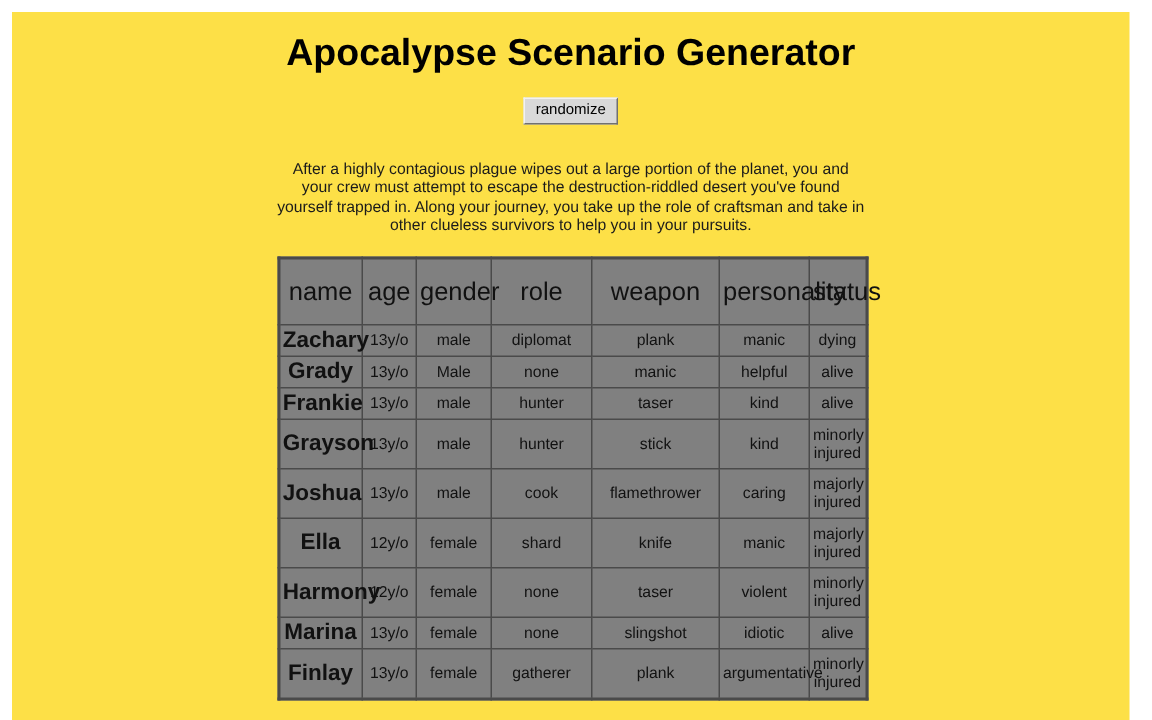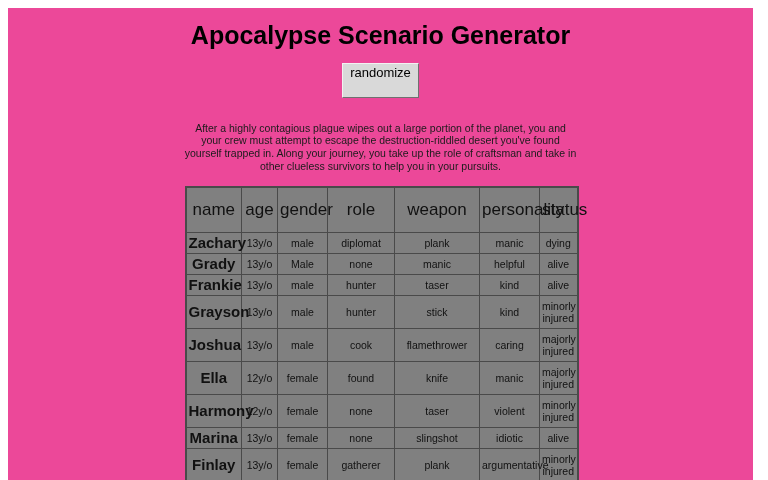--- a/index.html
+++ b/index.html
@@ -13,21 +13,21 @@
     overflow: hidden;
     background: #ffffff;
     font-family: "Liberation Sans", sans-serif;
   }
   #viewport {
     position: absolute;
     left: 8px;
     top: 8px;
     width: 745px;
     height: 472px;
-    background: #ec4899;
+    background: #fde047;
     overflow: hidden;
   }
   .page {
     width: 745px;
     padding-top: 14px;
     box-sizing: border-box;
   }
   .title {
     margin: 0;
     text-align: center;
@@ -37,27 +37,27 @@
     font-family: "Liberation Sans", sans-serif;
     letter-spacing: 0px;
     line-height: 1.1;
   }
   .btn-row {
     text-align: center;
     margin-top: 13px;
   }
   .randomize-btn {
     font-family: "Liberation Sans", sans-serif;
-    font-size: 13px;
+    font-size: 10px;
     color: #000000;
     background: #d9d9d9;
     border: 1px solid #707070;
     border-top-color: #f2f2f2;
     border-left-color: #f2f2f2;
-    padding: 2px 7px 17px 7px;
+    padding: 2px 7px 3px 7px;
     line-height: 1.1;
     cursor: pointer;
   }
   .intro {
     width: 392px;
     margin: 24px auto 0 auto;
     text-align: center;
     font-size: 10.5px;
     line-height: 12.6px;
     color: #1b1b1b;
@@ -186,21 +186,21 @@
               <td>male</td>
               <td>cook</td>
               <td>flamethrower</td>
               <td>caring</td>
               <td>majorly injured</td>
             </tr>
             <tr>
               <td class="name-cell">Ella</td>
               <td>12y/o</td>
               <td>female</td>
-              <td>found</td>
+              <td>shard</td>
               <td>knife</td>
               <td>manic</td>
               <td>majorly injured</td>
             </tr>
             <tr>
               <td class="name-cell">Harmony</td>
               <td>12y/o</td>
               <td>female</td>
               <td>none</td>
               <td>taser</td>

